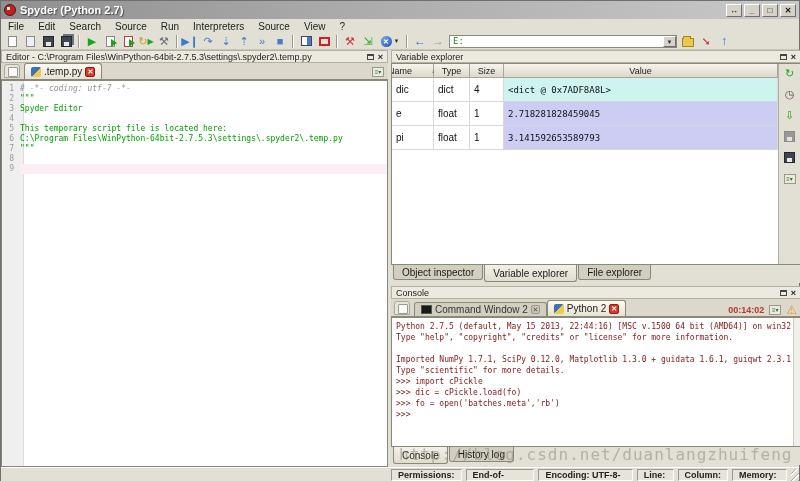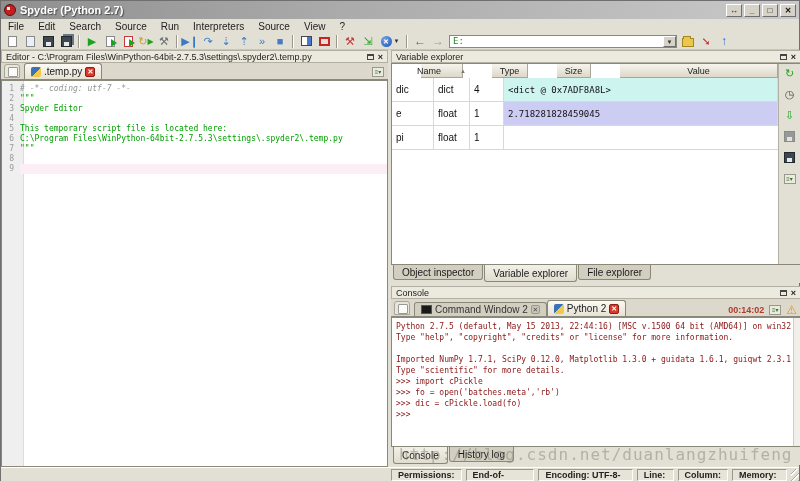--- a/index.html
+++ b/index.html
@@ -75,21 +75,21 @@
   .cl.current .ct { background:#fbeef5; }
 
   .splitter-v { position:absolute; left:387px; top:49px; width:3px; height:417px; background:#e2dfd4; }
 
   
   .ve-hdr { left:390px; top:49px; width:410px; }
   .ve-body { position:absolute; left:390px; top:62px; width:410px; height:202px; background:#fff; border:1px solid #8a8878; display:flex; }
   .ve-table { flex:1; overflow:hidden; }
   .ve-hrow { display:flex; height:14px; }
   .ve-hcell { background:linear-gradient(#f6f4ec,#dcd8ca); border-right:1px solid #aaa79a; border-bottom:1px solid #aaa79a;
-    font-size:9px; color:#222; display:flex; align-items:center; justify-content:center; gap:19px;margin-left:29px; }
+    font-size:9px; color:#222; display:flex; align-items:center; justify-content:center; gap:19px; }
   .ve-row { display:flex; height:24px; border-bottom:1px solid #d8d8d8; }
   .ve-cell { border-right:1px solid #d8d8d8; font-size:10px; color:#111; display:flex; align-items:center; padding-left:4px; }
   .ve-cell.val { font-family:"DejaVu Sans Mono",monospace; font-size:9px; }
   .c-name { width:42px; } .c-type { width:36px; } .c-size { width:34px; } .c-val { flex:1; }
   .sortmark { font-size:6px; color:#777; }
   .ve-rail { width:22px; background:#e2dfd4; border-left:1px solid #b3b0a3; display:flex; flex-direction:column; align-items:center; padding-top:2px; gap:6px; }
   .rail-ic { width:16px; height:15px; display:flex; align-items:center; justify-content:center; font-size:11px; }
   .ve-btabs { left:392px; top:264px; width:408px; height:18px; }
 
   
@@ -293,20 +293,21 @@
       <div class="ve-row">
         <div class="ve-cell c-name">e</div>
         <div class="ve-cell c-type">float</div>
         <div class="ve-cell c-size">1</div>
         <div class="ve-cell c-val val" style="background: rgb(205, 205, 244);">2.718281828459045</div>
       </div>
       <div class="ve-row">
         <div class="ve-cell c-name">pi</div>
         <div class="ve-cell c-type">float</div>
         <div class="ve-cell c-size">1</div>
+        <div class="ve-cell c-val val" style="background: rgb(205, 205, 244);">3.141592653589793</div>
       </div>
     </div>
     <div class="ve-rail">
       <div class="rail-ic grn">↻</div>
       <div class="rail-ic" style="color:#555">◷</div>
       <div class="rail-ic grn">⇩</div>
       <div class="rail-ic">
           <span class="fl dim"></span>
         </div>
       <div class="rail-ic">
@@ -348,22 +349,22 @@
       <span class="warn-ic">⚠</span>
     </div>
   </div>
   <div class="con-body">
     <div class="con-line">Python 2.7.5 (default, May 15 2013, 22:44:16) [MSC v.1500 64 bit (AMD64)] on win32</div>
     <div class="con-line">Type "help", "copyright", "credits" or "license" for more information.</div>
     <div class="con-line"></div>
     <div class="con-line">Imported NumPy 1.7.1, SciPy 0.12.0, Matplotlib 1.3.0 + guidata 1.6.1, guiqwt 2.3.1</div>
     <div class="con-line">Type "scientific" for more details.</div>
     <div class="con-line">&gt;&gt;&gt; import cPickle</div>
+    <div class="con-line">&gt;&gt;&gt; dic = cPickle.load(fo)</div>
     <div class="con-line">&gt;&gt;&gt; fo = open('batches.meta','rb')</div>
-    <div class="con-line">&gt;&gt;&gt; dic = cPickle.load(fo)</div>
     <div class="con-line">&gt;&gt;&gt;</div>
     <div class="con-sb"></div>
   </div>
   <div class="btabrow con-btabs">
     <div class="btab active">Console</div>
     <div class="btab">History log</div>
   </div>
 
   <div class="statusbar">
     <div class="sb-spacer"></div>

